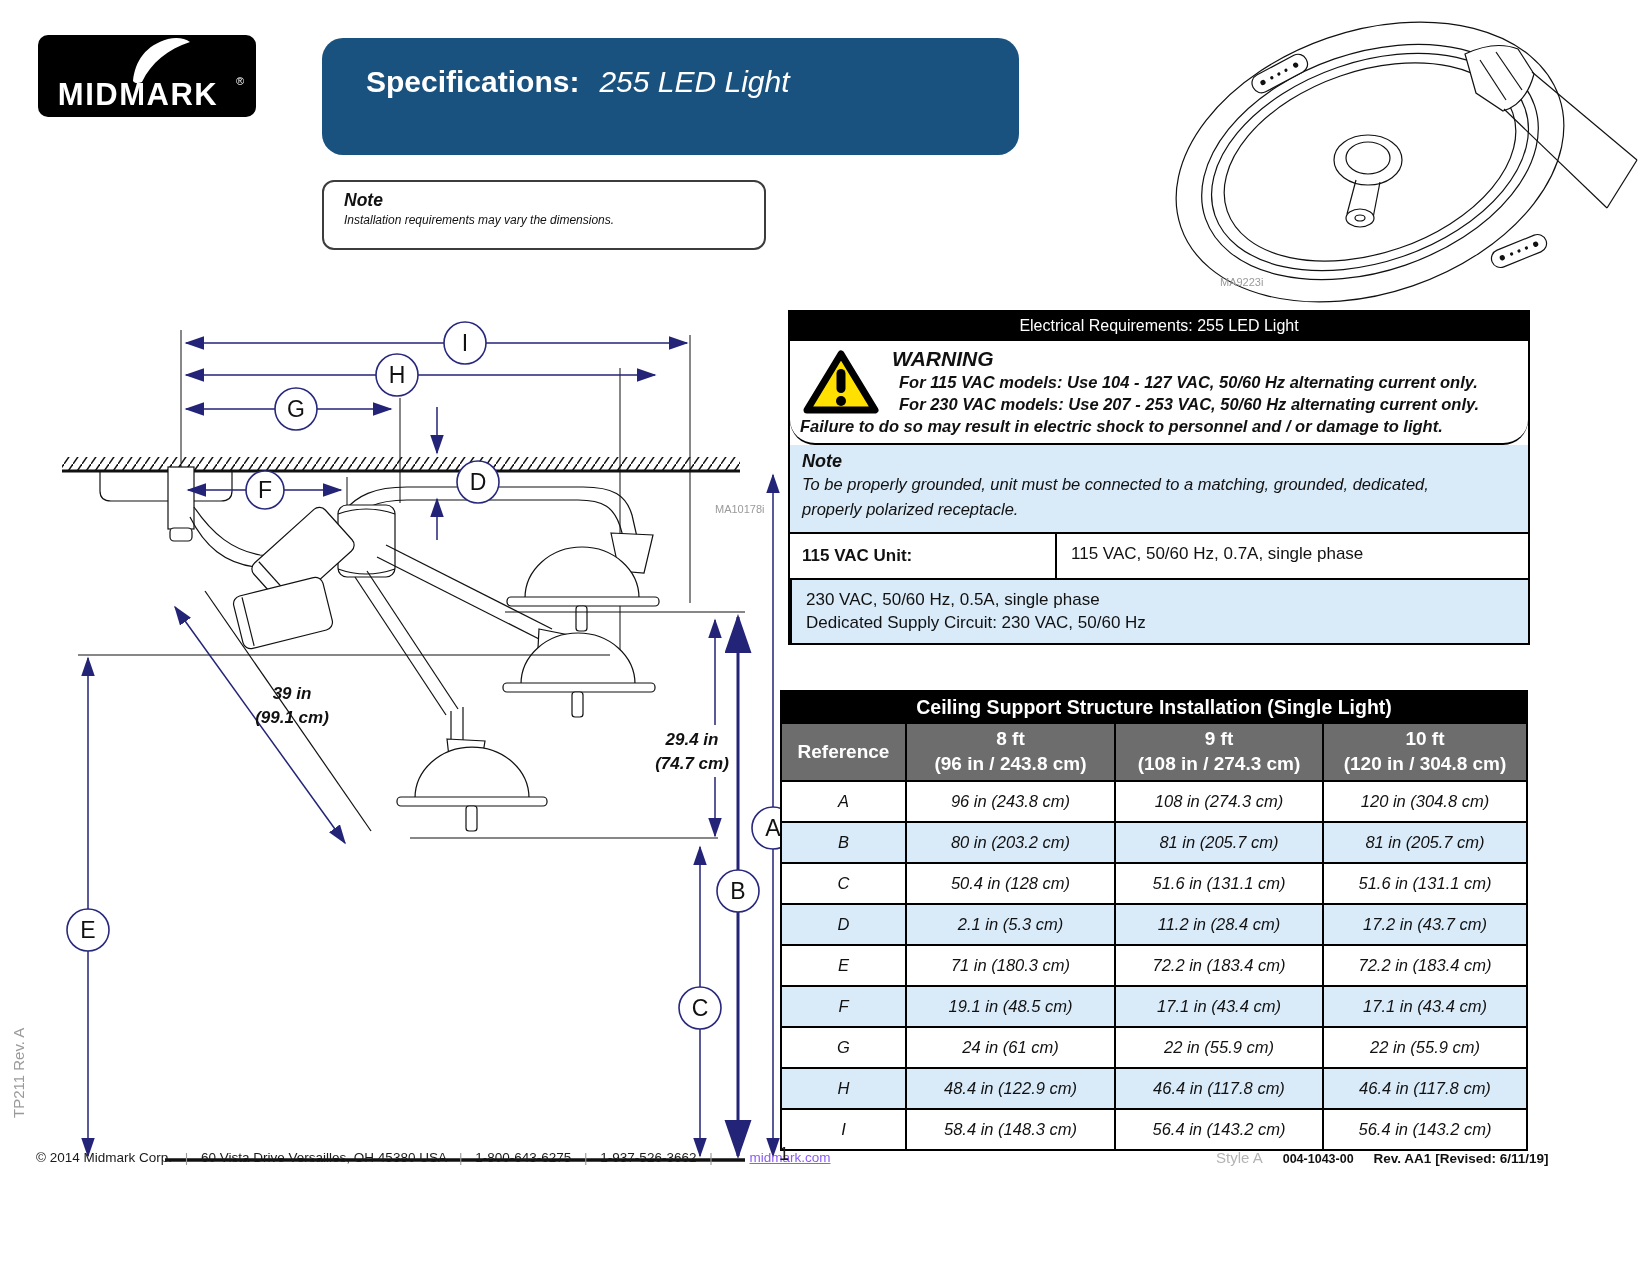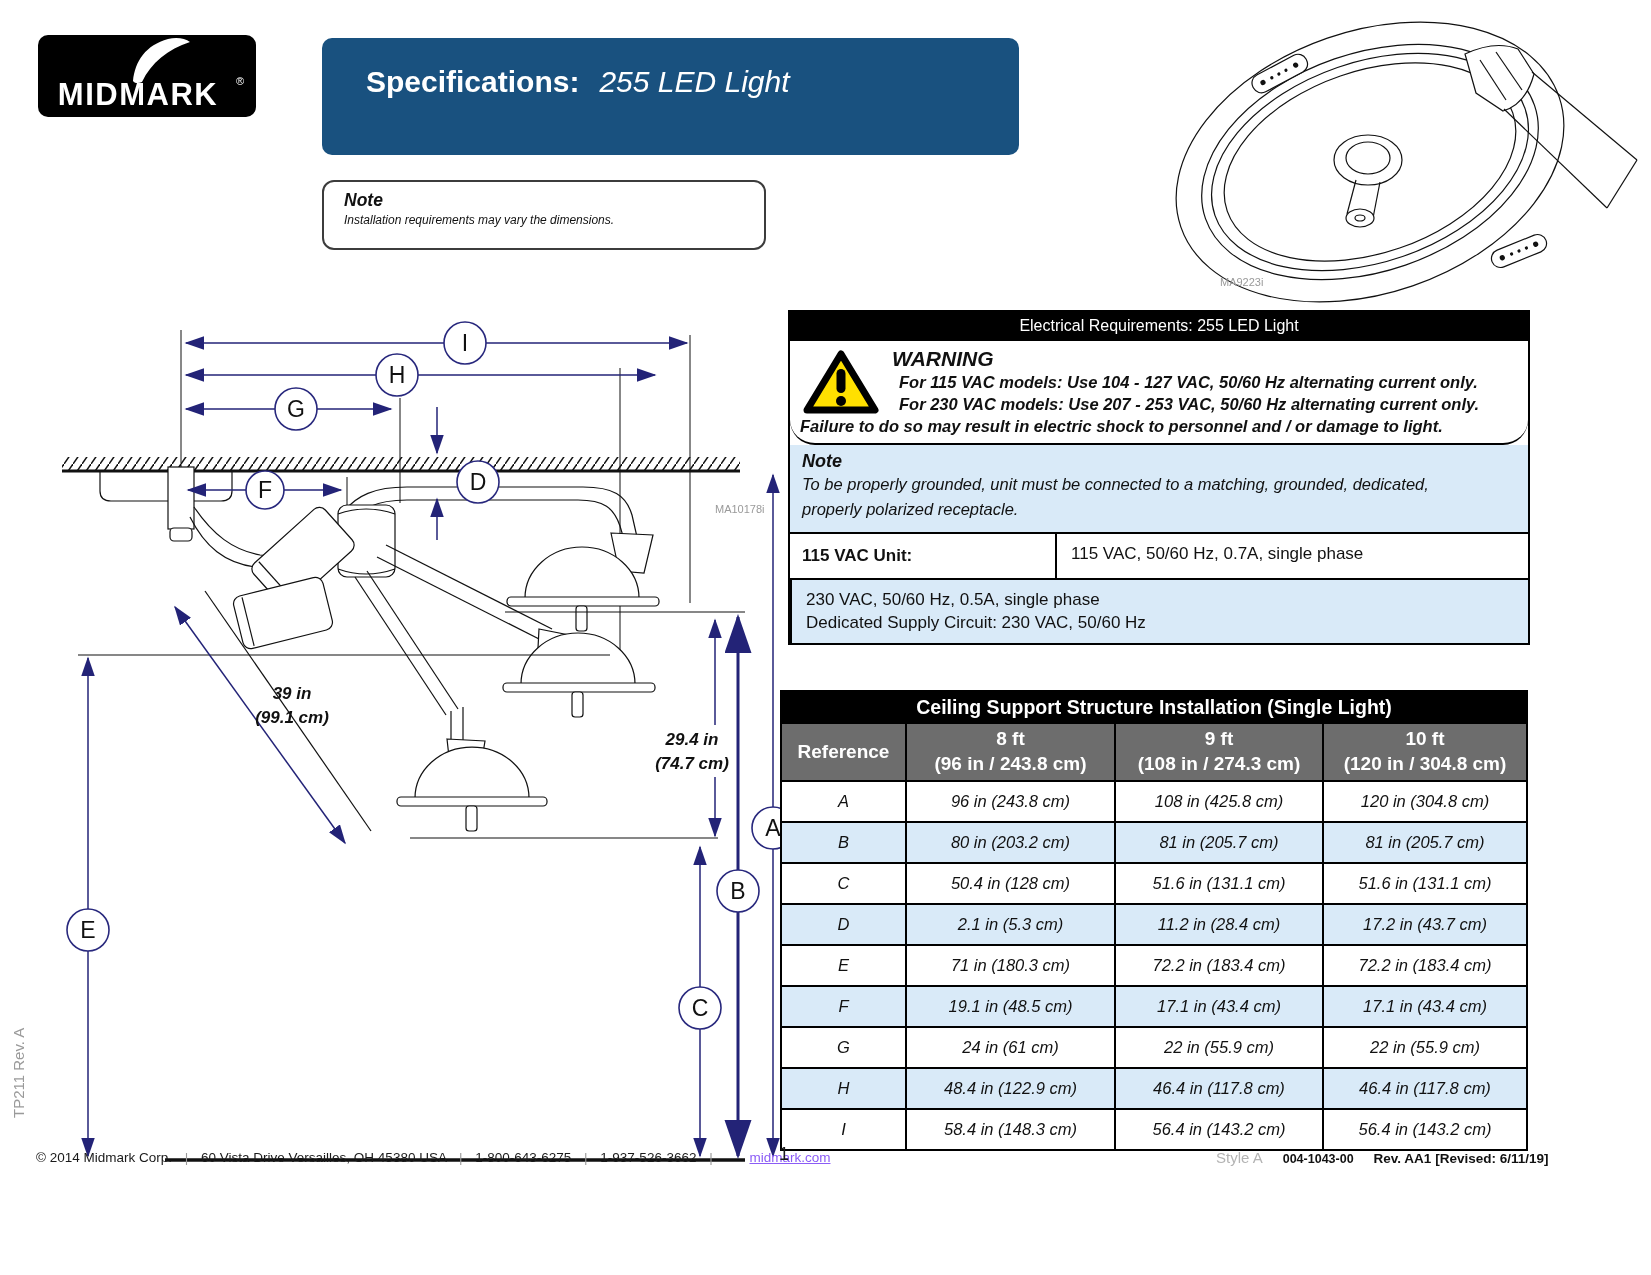--- a/index.html
+++ b/index.html
@@ -4,21 +4,21 @@
 <style>
   html,body{margin:0;padding:0;}
   .page{position:relative;width:1651px;height:1275px;background:#fff;overflow:hidden;
         font-family:"Liberation Sans",sans-serif;color:#111;}
 
   
   .logo{position:absolute;left:38px;top:35px;width:218px;height:82px;}
 
   
   .banner{position:absolute;left:322px;top:38px;width:697px;height:117px;
-          background:#19517F;border-radius:10px;box-sizing:border-box;
+          background:#19517F;border-radius:21px;box-sizing:border-box;
           padding:27px 0 0 44px;color:#fff;white-space:nowrap;}
   .banner .t-bold{font-size:30px;font-weight:bold;}
   .banner .t-italic{font-size:30px;font-style:italic;margin-left:20px;}
 
   
   .notebox{position:absolute;left:322px;top:180px;width:444px;height:70px;
            border:2px solid #3c3c3c;border-radius:12px;box-sizing:border-box;
            padding:8px 20px;}
   .notebox .nb-title{font-size:17.5px;font-weight:bold;font-style:italic;}
   .notebox .nb-text{font-size:12px;font-style:italic;margin-top:2px;}
@@ -330,21 +330,21 @@
           <span>(108 in / 274.3 cm)</span>
         </div>
       <div class="ct-hcell">
           <span>10 ft</span>
           <span>(120 in / 304.8 cm)</span>
         </div>
     </div>
     <div class="ct-row">
       <div class="ct-cell">A</div>
       <div class="ct-cell">96 in (243.8 cm)</div>
-      <div class="ct-cell">108 in (425.8 cm)</div>
+      <div class="ct-cell">108 in (274.3 cm)</div>
       <div class="ct-cell">120 in (304.8 cm)</div>
     </div>
     <div class="ct-row alt">
       <div class="ct-cell">B</div>
       <div class="ct-cell">80 in (203.2 cm)</div>
       <div class="ct-cell">81 in (205.7 cm)</div>
       <div class="ct-cell">81 in (205.7 cm)</div>
     </div>
     <div class="ct-row">
       <div class="ct-cell">C</div>

